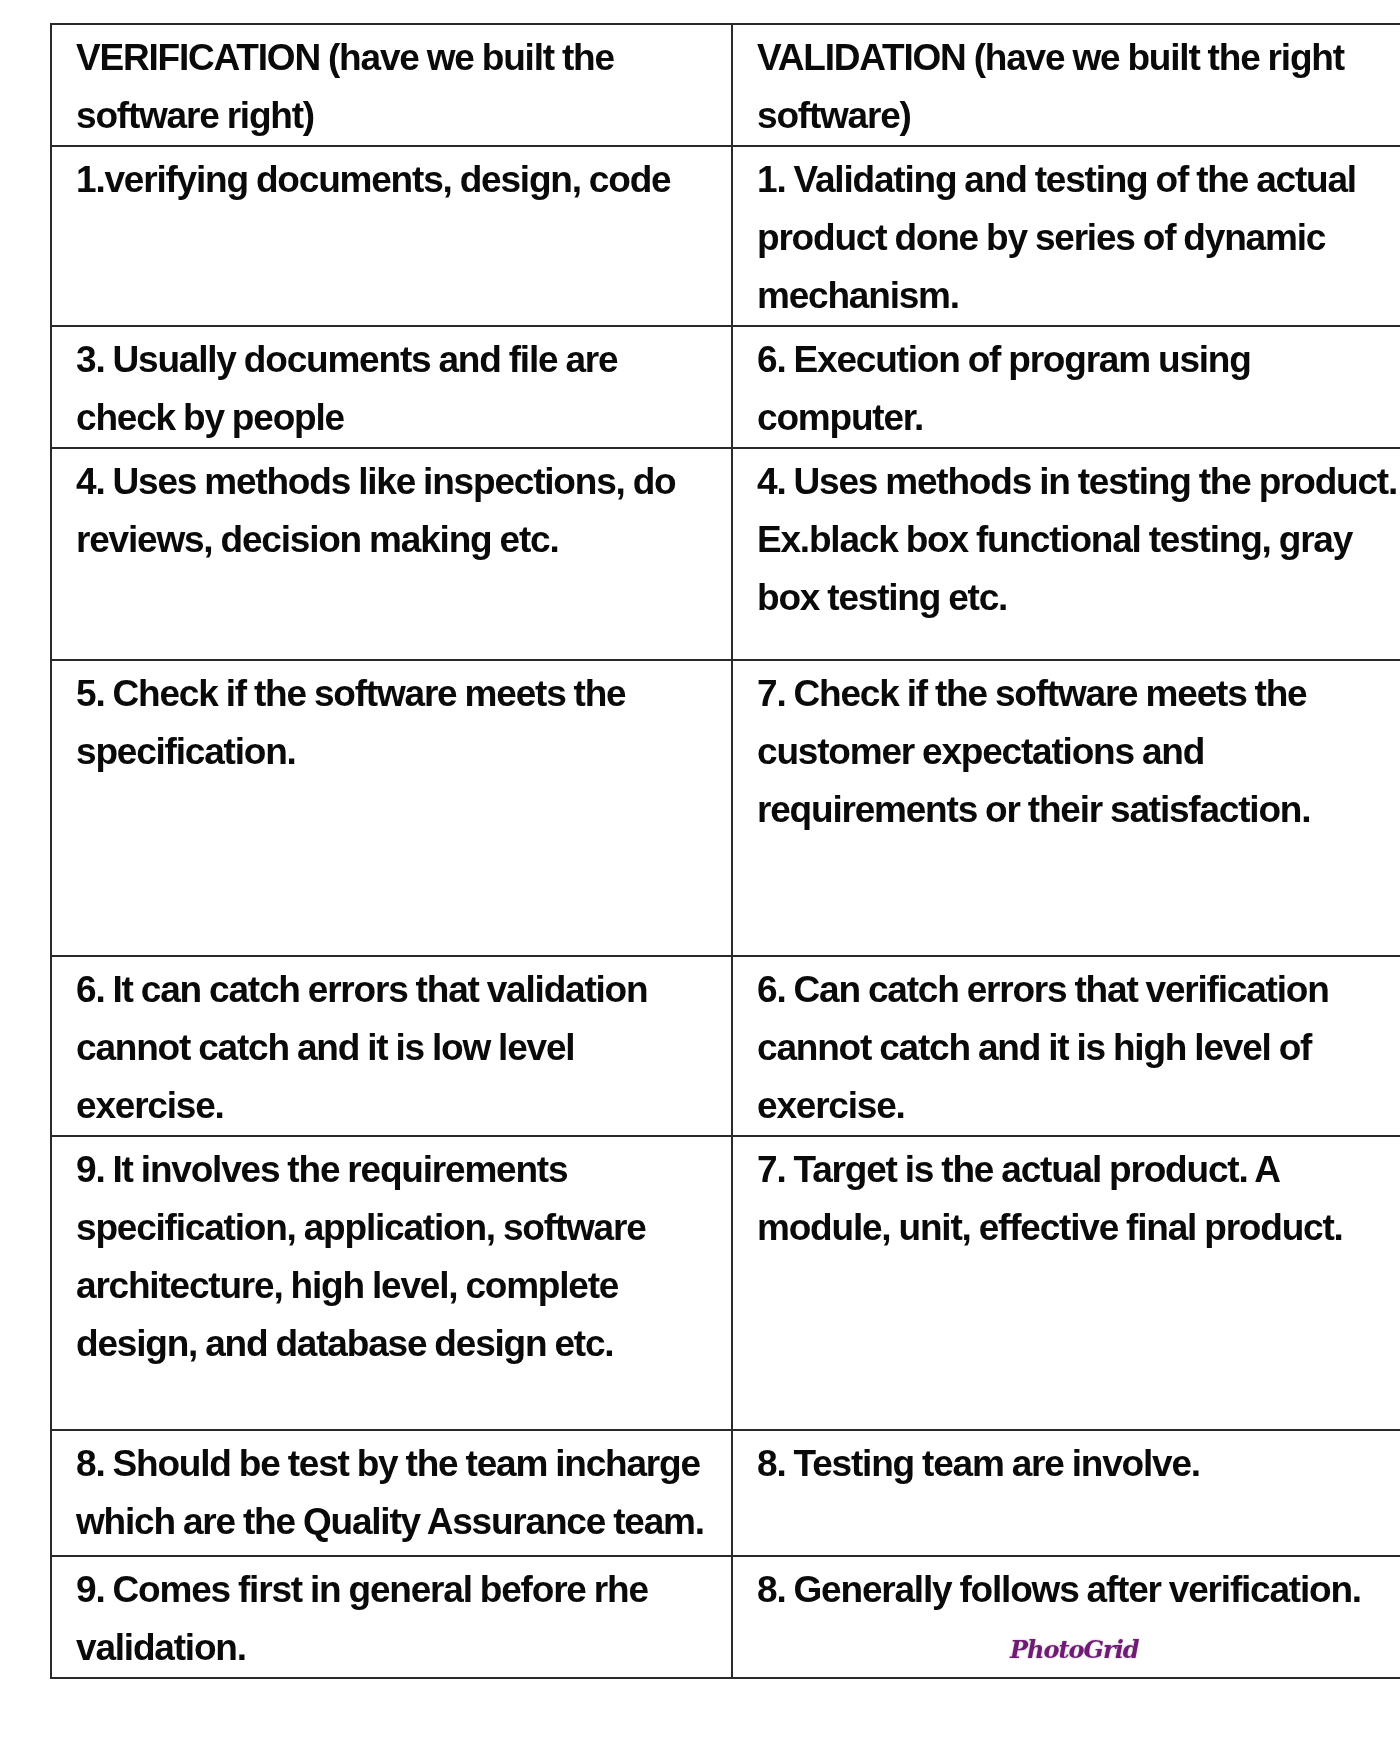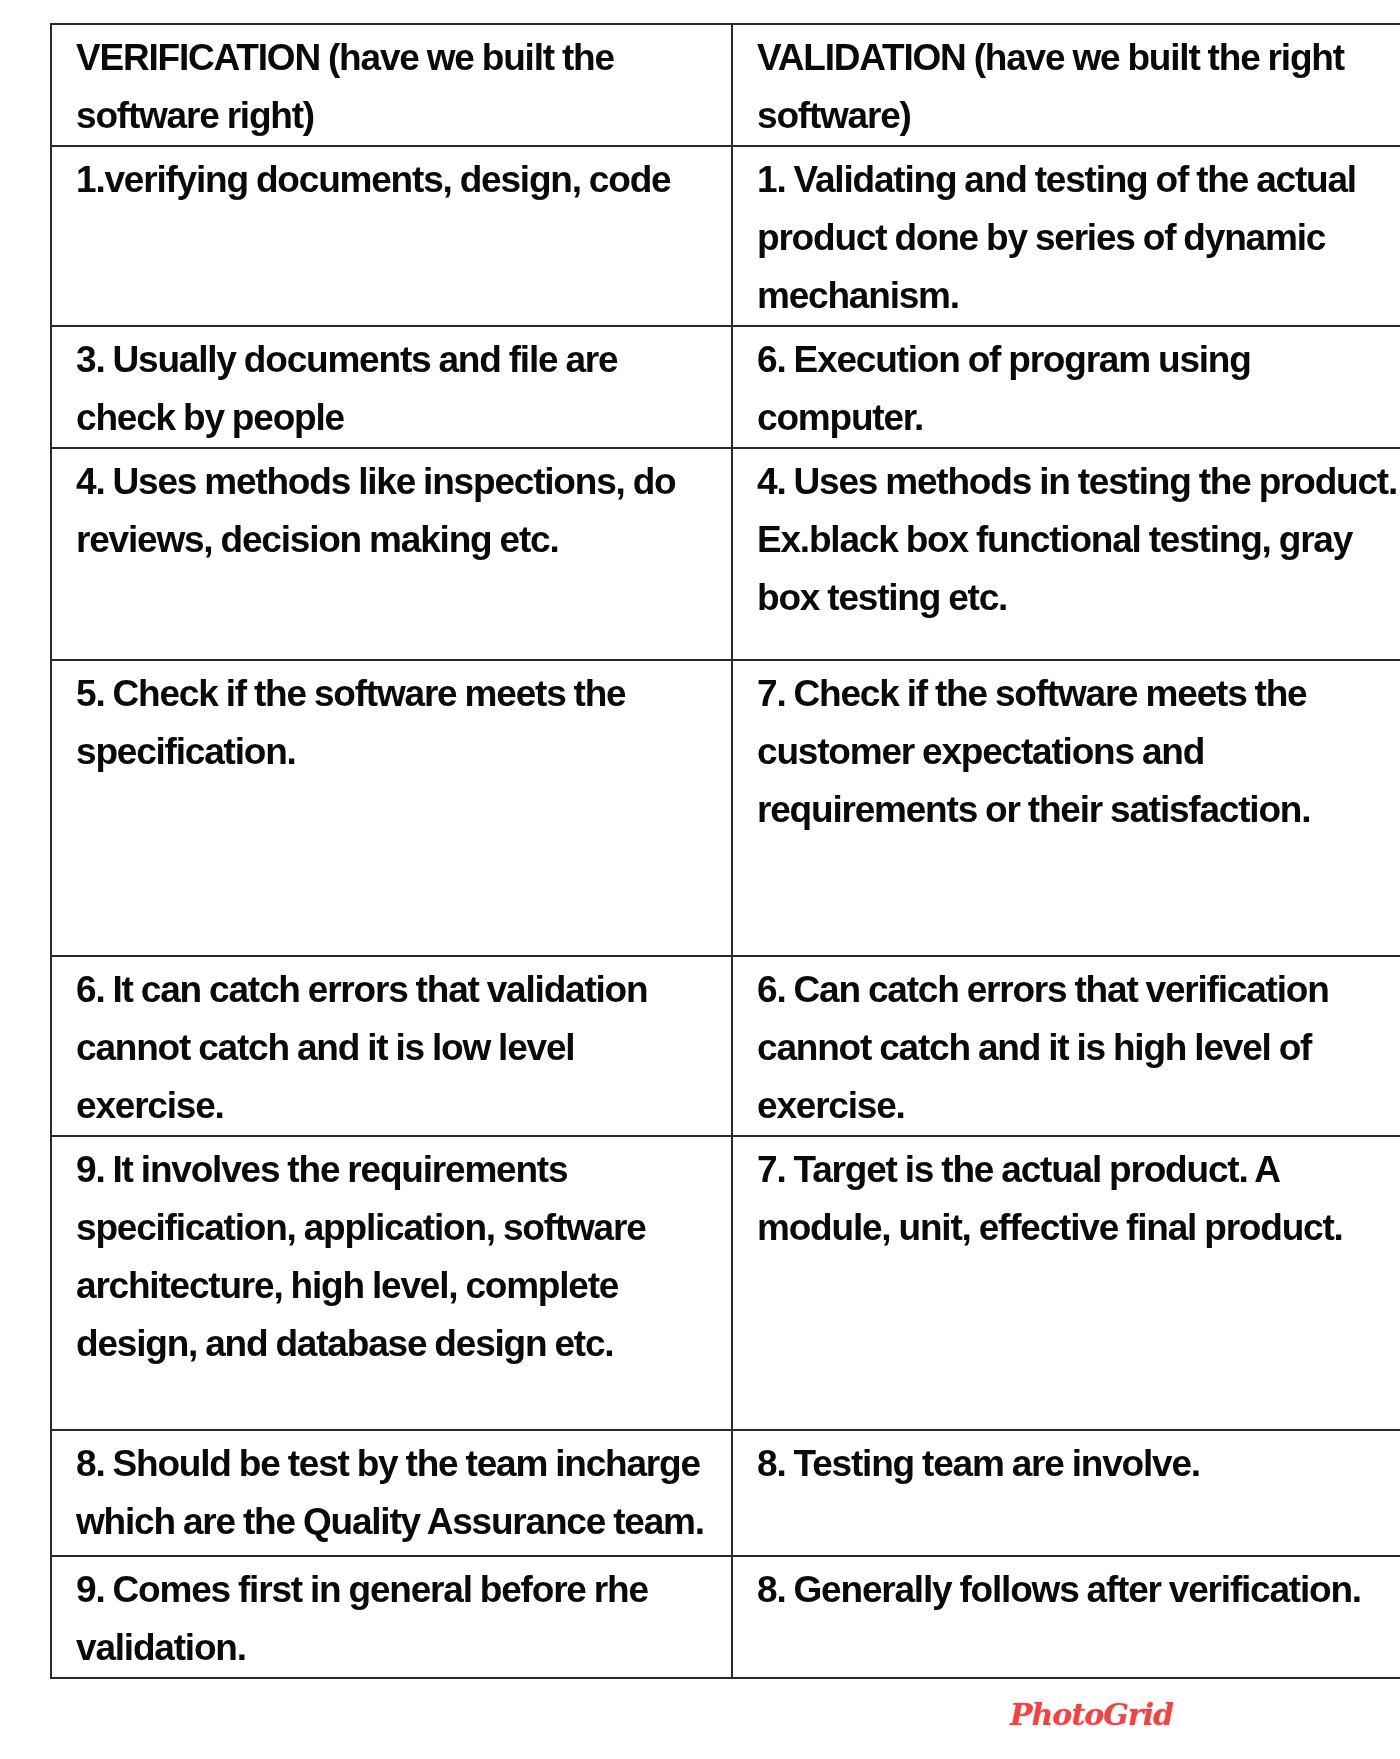--- a/index.html
+++ b/index.html
@@ -20,26 +20,26 @@
     padding: 4px 10px 0 24px;
     font-size: 37px;
     line-height: 58px;
     letter-spacing: -1.2px;
     word-spacing: -1px;
     overflow: hidden;
   }
   .tbl col.c1 { width: 681px; }
   .tbl col.c2 { width: 681px; }
   .watermark {
-    position: absolute; right: 210px; top: 1695px;
+    position: absolute; right: 210px; top: 1630px;
     width: 180px; height: 40px;
     font-family: "DejaVu Serif", serif;
     font-style: italic; font-weight: bold;
-    font-size: 30px; line-height: 40px;
-    color: #ef4444;
+    font-size: 24px; line-height: 40px;
+    color: #701a75;
     text-shadow: 0 0 2px #d0d0d0, 0 0 3px #dcdcdc;
     letter-spacing: -1px;
   }
 </style>
 </head>
 <body>
 
 <table class="tbl">
   <colgroup>
       <col class="c1">

